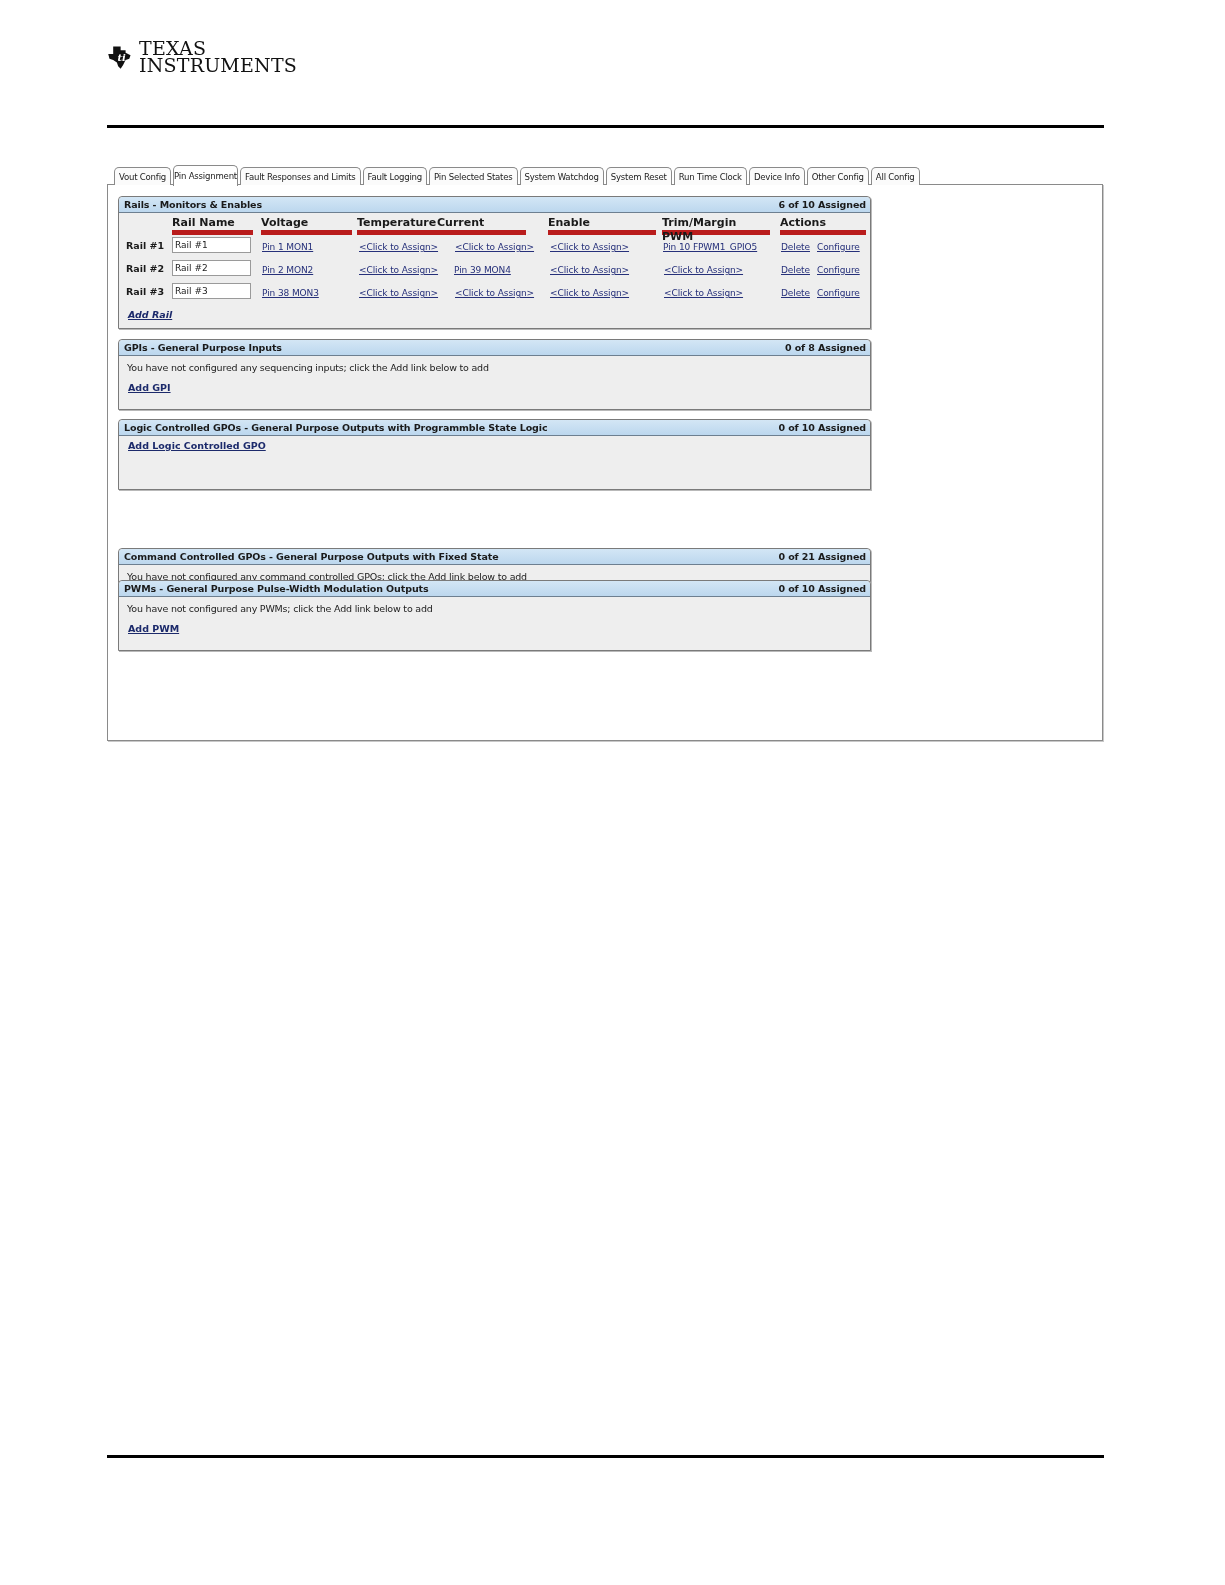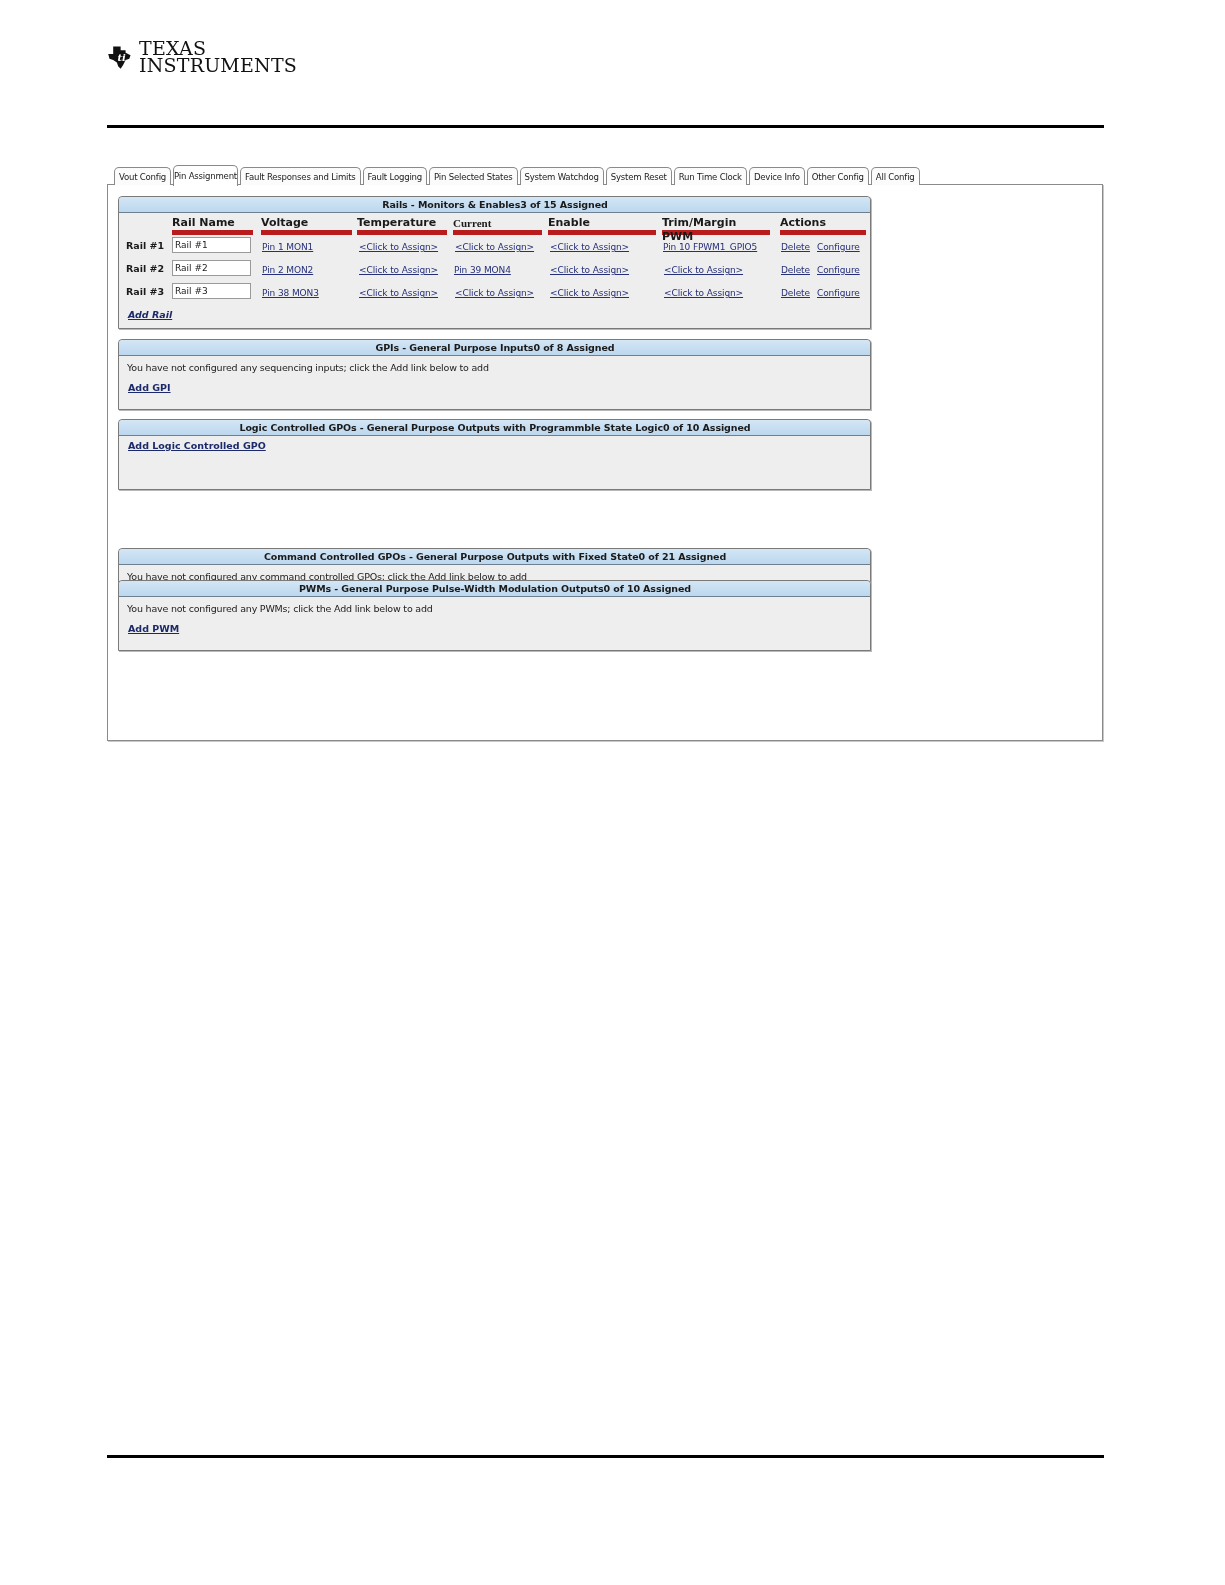--- a/index.html
+++ b/index.html
@@ -109,21 +109,21 @@
       border-radius: 4px 4px 0 0;
       box-shadow: 1px 1px 0 #b9b9b9;
       z-index: 3;
     }
     .section-header {
       height: 15px;
       background: linear-gradient(#d3e6f5, #bcd7ee);
       border-bottom: 1px solid #6d7f90;
       border-radius: 4px 4px 0 0;
       display: flex;
-      justify-content: center;
+      justify-content: space-between;
       align-items: center;
       padding: 0 4px 0 5px;
       font-size: 9.5px;
       font-weight: bold;
       color: #1a1a1a;
       letter-spacing: -0.1px;
     }
     .section-body {
       padding: 0 8px;
       font-size: 9.5px;
@@ -222,27 +222,27 @@
   <div class="tab">Device Info</div>
   <div class="tab">Other Config</div>
   <div class="tab">All Config</div>
 </div>
 
 <div class="panel-frame"></div>
 
 <div class="section" style="top:196px;height:131px;">
   <div class="section-header">
     <span>Rails - Monitors &amp; Enables</span>
-    <span>3 of 15 Assigned</span>
+    <span>6 of 10 Assigned</span>
   </div>
   <div class="rails-table">
     <div class="col-head" style="left:53px;width:81px;">Rail Name</div>
     <div class="col-head" style="left:142px;width:91px;">Voltage</div>
     <div class="col-head" style="left:238px;width:90px;">Temperature</div>
-    <div class="col-head" style="left:334px;width:89px;font-family:Liberation Serif, serif;">Current</div>
+    <div class="col-head" style="left:318px;width:89px;">Current</div>
     <div class="col-head" style="left:429px;width:108px;">Enable</div>
     <div class="col-head" style="left:543px;width:108px;">Trim/Margin PWM</div>
     <div class="col-head" style="left:661px;width:86px;">Actions</div>
 
     <div class="row-label" style="top:27px;">Rail #1</div>
     <input class="rail-input" style="top: 24px;" value="Rail #1">
     <a class="lnk cell" style="left:143px;top:28px;">Pin 1 MON1</a>
     <a class="lnk cell" style="left:240px;top:28px;">&lt;Click to Assign&gt;</a>
     <a class="lnk cell" style="left:336px;top:28px;">&lt;Click to Assign&gt;</a>
     <a class="lnk cell" style="left:431px;top:28px;">&lt;Click to Assign&gt;</a>

